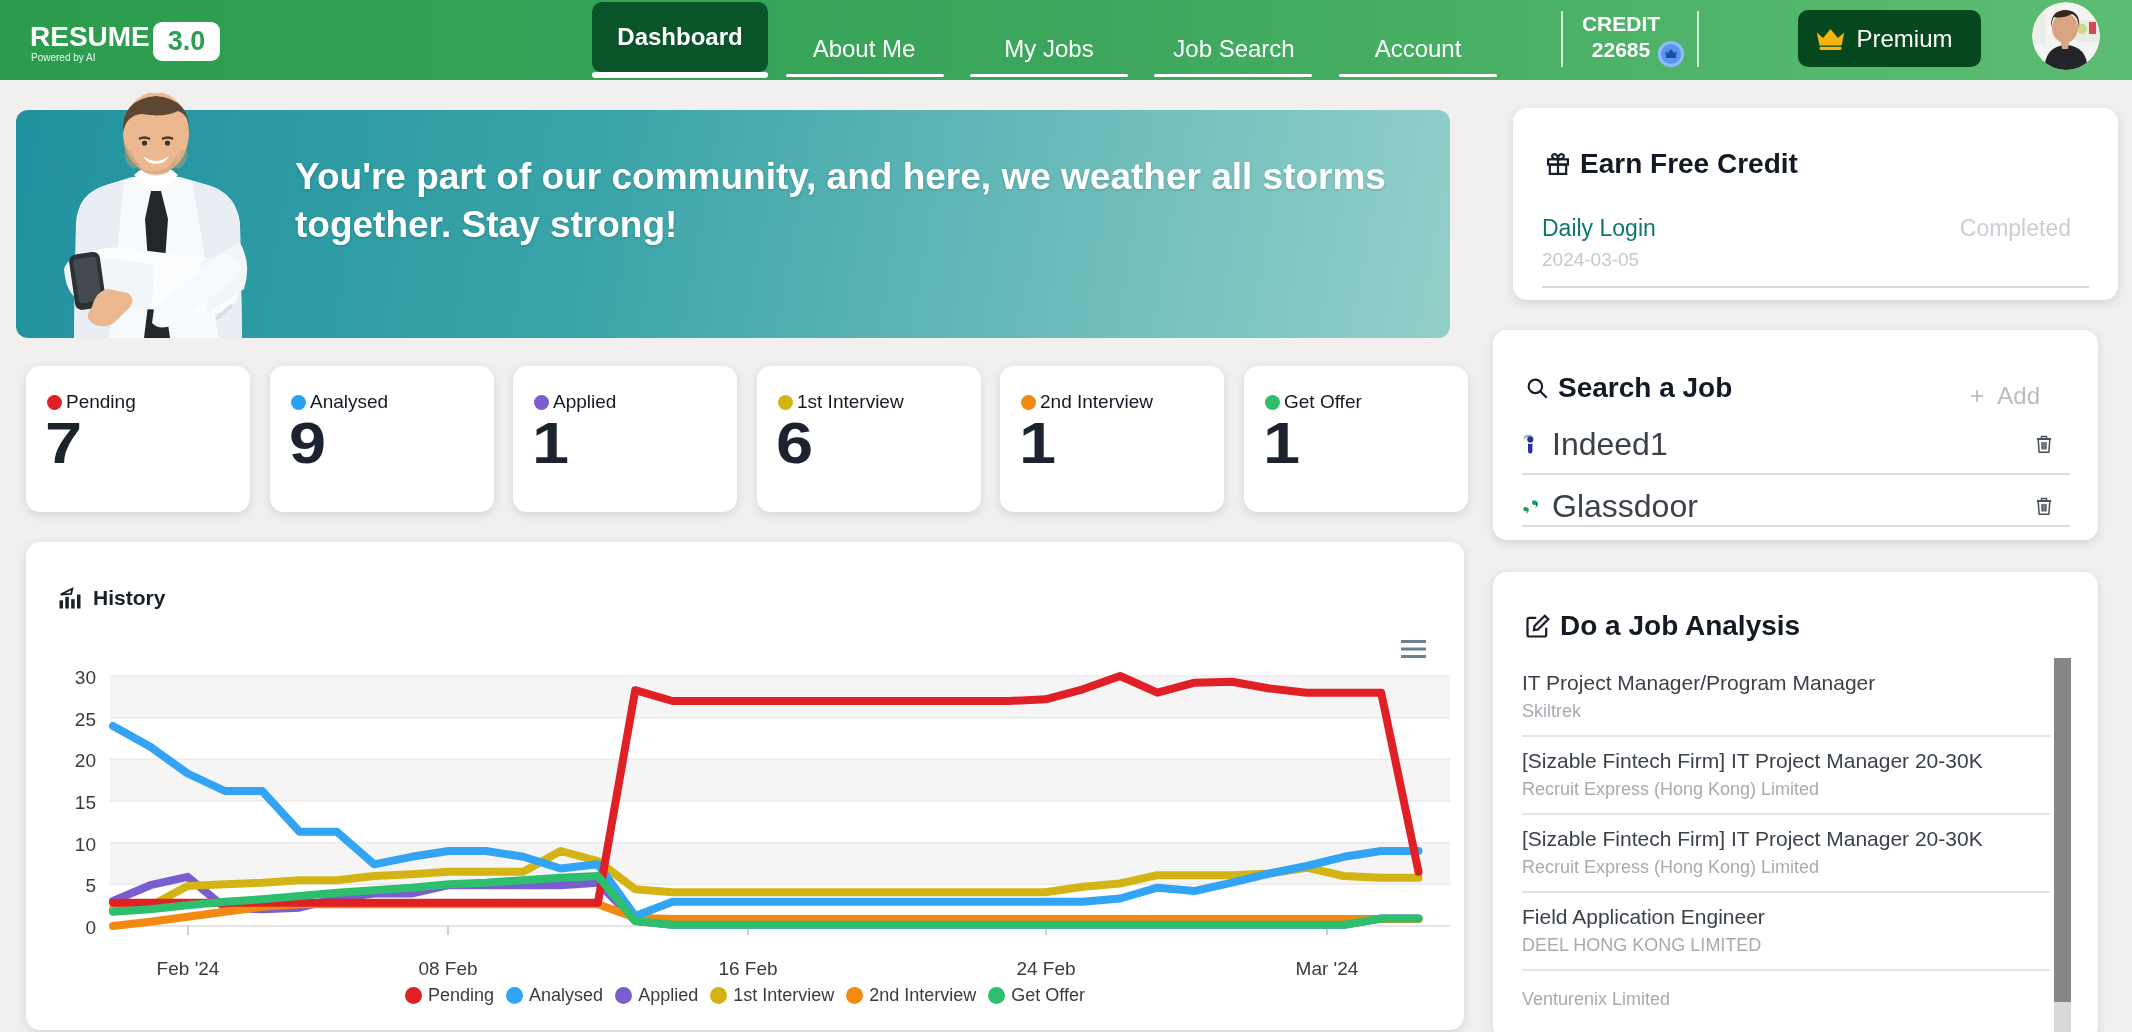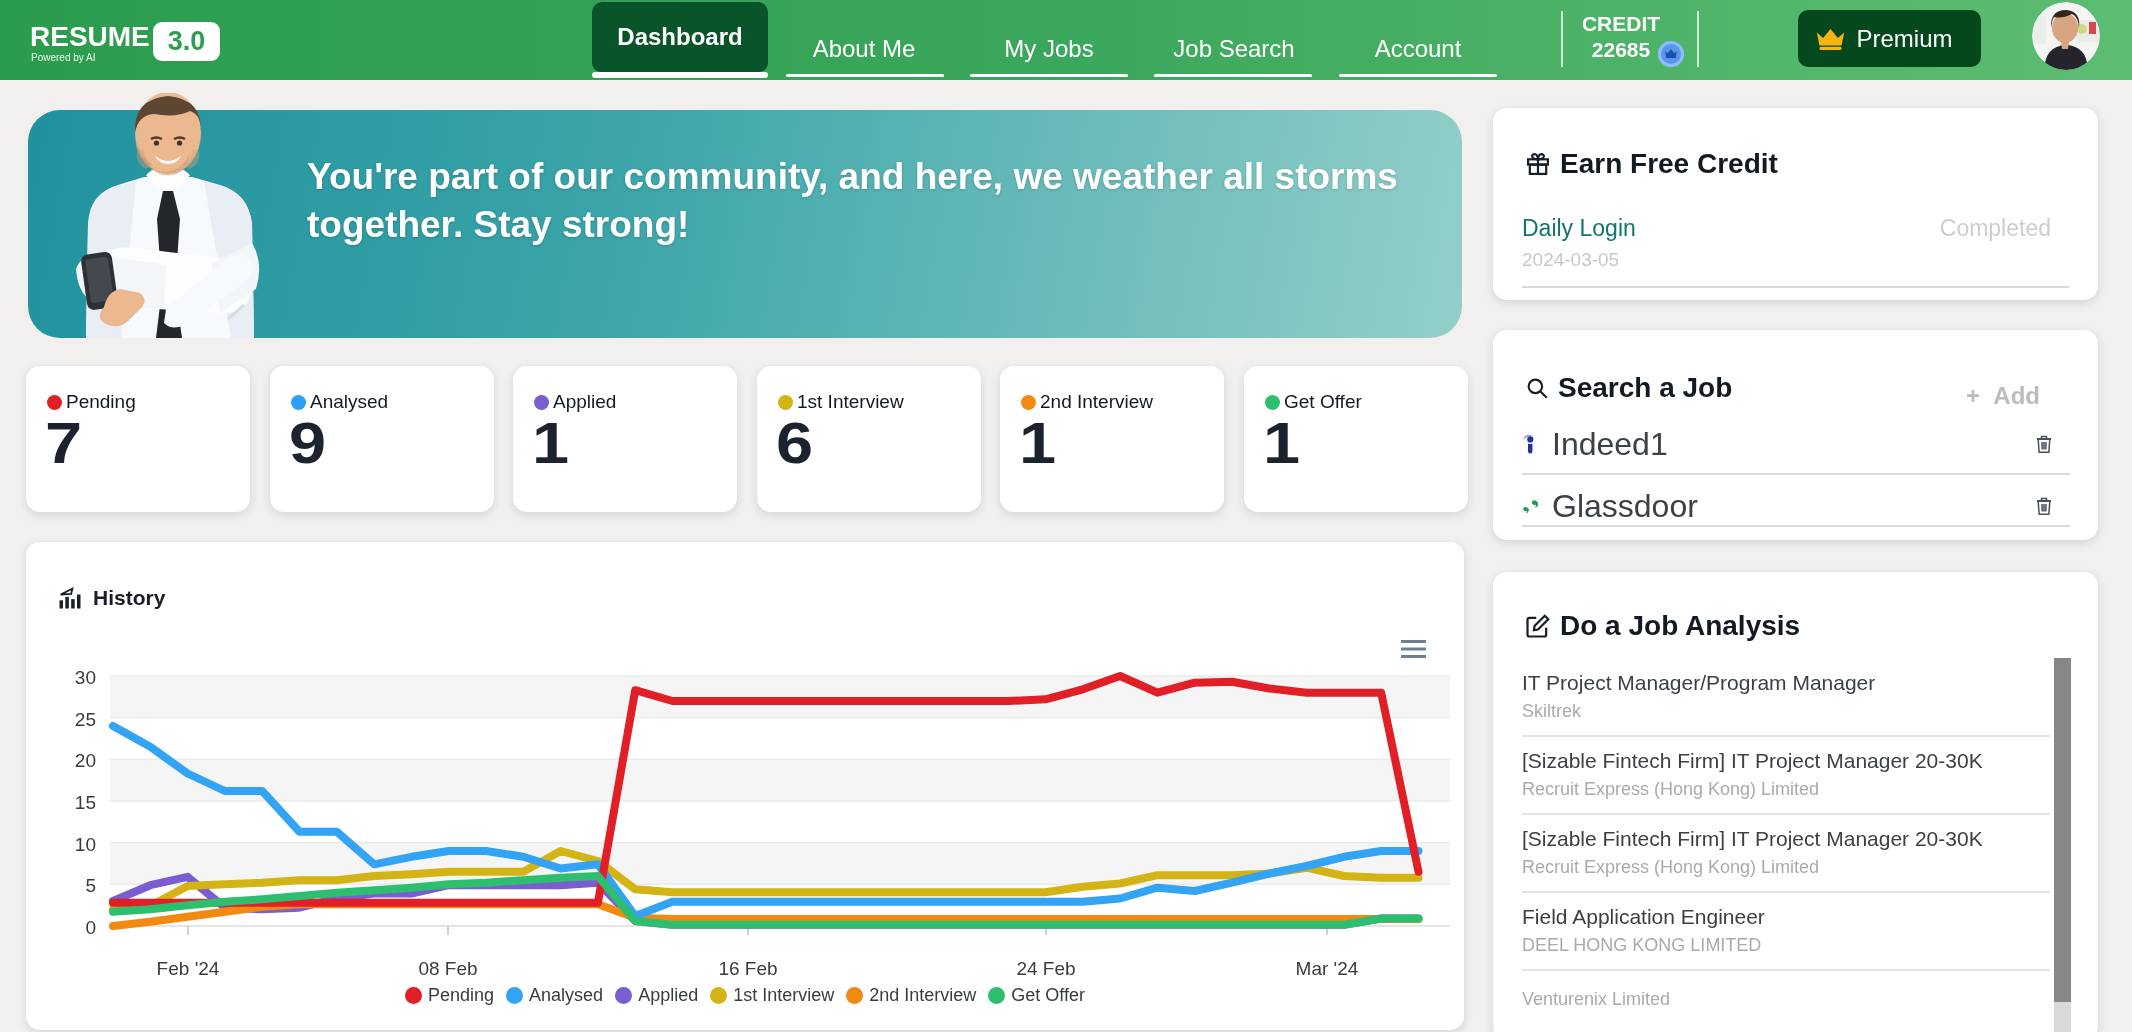--- a/index.html
+++ b/index.html
@@ -10,45 +10,45 @@
 .logo .p { position:absolute; left:31px; top:52px; color:#eafcef; font-size:10px; white-space:nowrap; }
 .tab { position:absolute; top:12px; height:72px; width:176px; text-align:center; line-height:74px; color:#fff; font-size:24px; }
 .tab.active { background:#0a5429; border-radius:10px 10px 9px 9px; font-weight:bold; top:2px; height:70px; line-height:70px;}
 .tabline { position:absolute; top:74px; height:3px; background:#fff; border-radius:2px;}
 .tabline.big { top:72px; height:6px; border-radius:3px;}
 .vsep { position:absolute; top:11px; height:56px; width:2px; background:rgba(255,255,255,0.75); }
 .credit { position:absolute; left:1565px; top:11px; width:112px; color:#fff; font-weight:bold; font-size:21px; text-align:center; line-height:26px;}
 .coin { position:absolute; left:1657px; top:40px; }
 .prem { position:absolute; left:1798px; top:10px; width:183px; height:57px; background:#06481e; border-radius:10px; color:#fff; font-size:24px; display:flex; align-items:center; justify-content:center; gap:9px; padding-right:12px; }
 .avatar { position:absolute; left:2032px; top:2px; width:68px; height:68px; border-radius:50%; overflow:hidden; }
-.banner { position:absolute; left:28px; top:110px; width:1434px; height:228px; border-radius:32px; background:linear-gradient(100deg,#20929f 0%,#3aa4a8 40%,#93cfc9 100%); }
+.banner { position:absolute; left:16px; top:110px; width:1434px; height:228px; border-radius:12px; background:linear-gradient(100deg,#20929f 0%,#3aa4a8 40%,#93cfc9 100%); }
 .banner .txt { position:absolute; left:279px; top:43px; color:#fff; font-size:37px; font-weight:bold; line-height:48px; text-shadow:0 1px 3px rgba(0,0,0,0.18); }
 .person { position:absolute; left:-12px; top:-17px; width:300px; height:245px; }
 .scard { position:absolute; top:366px; width:224px; height:146px; background:#fff; border-radius:14px; box-shadow:0 3px 8px rgba(120,120,125,0.22); }
 .srow { position:absolute; left:21px; top:25px; display:flex; align-items:center; gap:4px; }
 .sdot { width:15px; height:15px; border-radius:50%; display:inline-block; }
 .slab { font-size:19px; color:#141a24; }
 .snum { position:absolute; left:19px; top:44px; font-size:57px; font-weight:bold; color:#1d232e; transform:scaleX(1.17); transform-origin:0 50%; }
 .hcard { position:absolute; left:26px; top:542px; width:1438px; height:488px; background:#fff; border-radius:14px; box-shadow:0 3px 8px rgba(120,120,125,0.22); }
 .htitle { position:absolute; left:30px; top:42px; display:flex; align-items:center; gap:9px; font-size:21px; font-weight:bold; color:#181f29; }
 .hmenu { position:absolute; left:1375px; top:97px; }
 .chartsvg { position:absolute; left:0px; top:0px; }
 .legend { position:absolute; left:0; top:443px; width:1438px; display:flex; justify-content:center; gap:12px; }
 .litem { display:flex; align-items:center; gap:6px; font-size:18px; color:#373d3f; }
 .ldot { width:17px; height:17px; border-radius:50%; display:inline-block; }
 .rcard { position:absolute; left:1493px; width:605px; background:#fff; border-radius:14px; box-shadow:0 3px 8px rgba(120,120,125,0.22); }
 .rtitle { position:absolute; left:31px; display:flex; align-items:center; gap:8px; font-size:28px; font-weight:bold; color:#131a24; }
-.card1 { top:108px; height:192px; }
+.card1 { top:108px; height:192px;margin-left:20px; }
 .card2 { top:330px; height:210px; }
 .card3 { top:572px; height:468px; }
 .dl1 { position:absolute; left:29px; top:107px; font-size:23px; color:#0f766e;text-align:center; }
 .dl2 { position:absolute; left:29px; top:141px; font-size:19px; color:#c5c8cc; }
 .comp { position:absolute; right:47px; top:107px; font-size:23px; color:#caced3; }
 .div1 { position:absolute; left:29px; right:29px; top:178px; height:2px; background:#d7d9dc; }
-.addbtn { position:absolute; right:58px; top:52px; font-size:24px; color:#b9bdc2;font-weight:bold; }
+.addbtn { position:absolute; right:58px; top:52px; font-size:24px; color:#b9bdc2; }
 .jobrow { position:absolute; left:29px; right:44px; height:50px; display:flex; align-items:center; font-size:32px; color:#3a4149; }
 .jobrow .ic { width:20px; display:flex; justify-content:flex-start; margin-right:10px; }
 .jobrow .tr { margin-left:auto; }
 .rowdiv { position:absolute; left:29px; right:28px; height:1.5px; background:#d9dbde; }
 .jrow { position:absolute; left:29px; width:525px; }
 .jt { font-size:21px; color:#3a4149; white-space:nowrap; overflow:hidden; }
 .js { font-size:18px; color:#a7abb0; margin-top:6px; }
 .jdiv { position:absolute; left:0px; top:64px; width:528px; height:1.5px; background:#e2e4e6; }
 .sbar { position:absolute; left:561px; top:86px; width:17px; height:382px; background:#d9d9d9; }
 .sthumb { position:absolute; left:0; top:0; width:17px; height:344px; background:#878787; }

